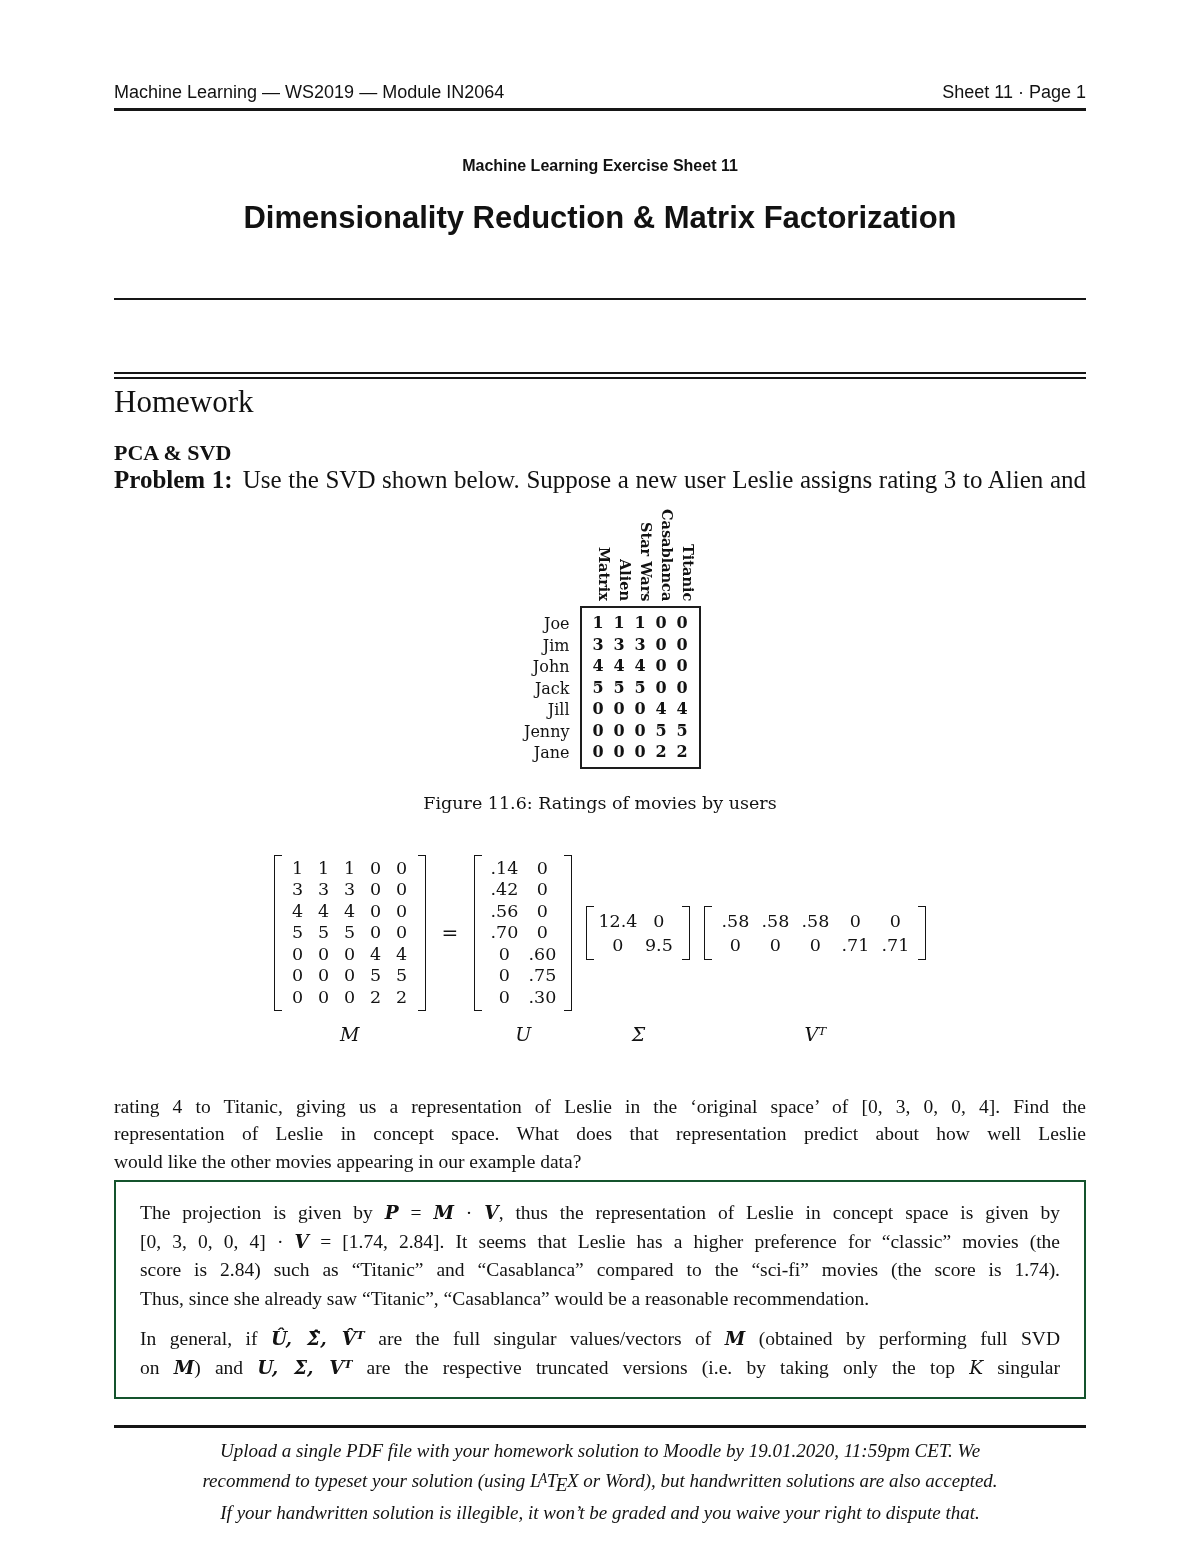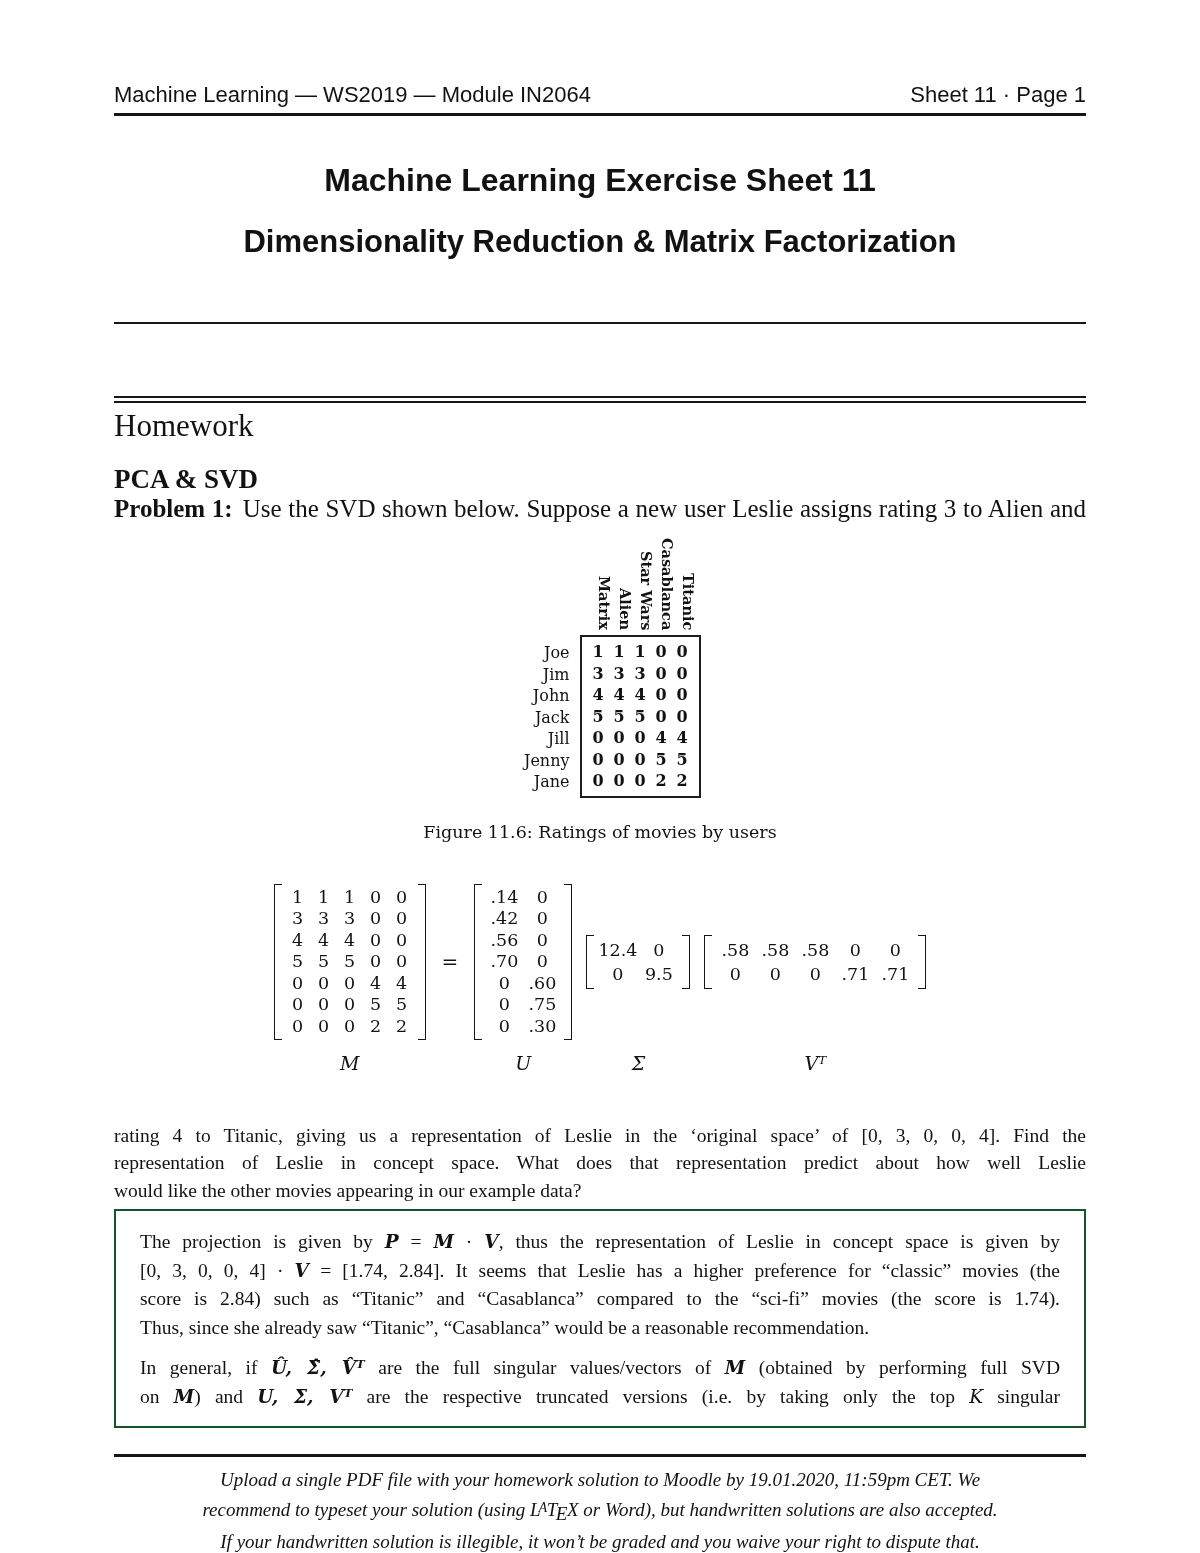--- a/index.html
+++ b/index.html
@@ -2,34 +2,34 @@
 <html><head>
 <meta charset="utf-8">
 <style>
   * { margin:0; padding:0; box-sizing:border-box; }
   html, body { width:1200px; height:1553px; background:#ffffff; color:#121212; overflow:hidden; }
   body { font-family:"Liberation Serif", serif; }
   .content { width:972px; margin:0 auto; padding-top:82px; }
 
   
   .hdr { display:flex; justify-content:space-between; align-items:baseline;
-         font-family:"Liberation Sans", sans-serif; font-size:22px; }
+         font-family:"Liberation Sans", sans-serif; font-size:18px; }
   .hdr-rule { margin-top:5px; height:2.5px; background:#161616; }
 
   
   .title1 { margin-top:46px; text-align:center; font-family:"Liberation Sans", sans-serif;
-            font-weight:700; font-size:32px; }
+            font-weight:700; font-size:16px; }
   .title2 { margin-top:25px; text-align:center; font-family:"Liberation Sans", sans-serif;
             font-weight:700; font-size:31px; }
 
   .rule-single { margin-top:62px; height:2.5px; background:#161616; }
   .rule-double { margin-top:72px; height:7px; border-top:2px solid #161616; border-bottom:2px solid #161616; }
 
   .sec-heading   { margin-top:5px; font-size:31px; font-weight:400; }
-  .subsec-heading{ margin-top:20px; font-size:27px; font-weight:700; }
+  .subsec-heading{ margin-top:20px; font-size:22px; font-weight:700; }
 
   .problem-line { font-size:25px; line-height:27px;
                   text-align:justify; text-align-last:justify; }
   .seg-plabel { font-weight:700; margin-right:10px; }
   .seg-mbi { font-family:"DejaVu Serif", serif; font-style:italic; font-weight:700; font-size:0.95em; }
   .seg-mi  { font-family:"DejaVu Serif", serif; font-style:italic; font-size:0.95em; }
   .seg-lxa { font-size:0.72em; vertical-align:0.30em; margin-left:-0.12em; margin-right:-0.04em; }
   .seg-lxe { vertical-align:-0.22em; margin-left:-0.08em; margin-right:-0.02em; }
 
   

